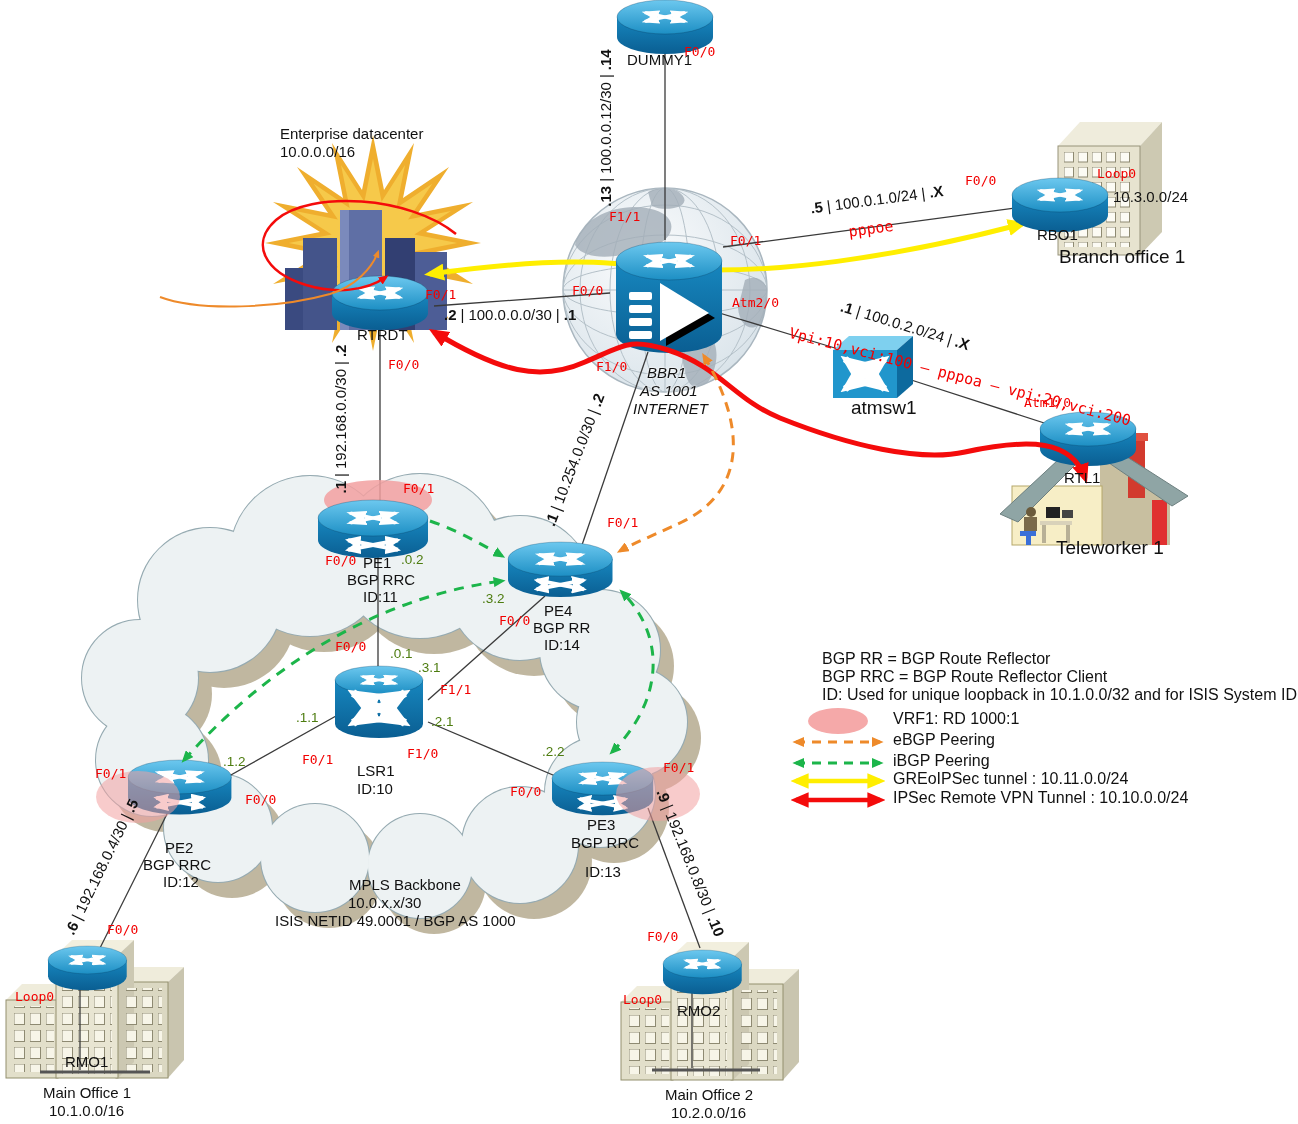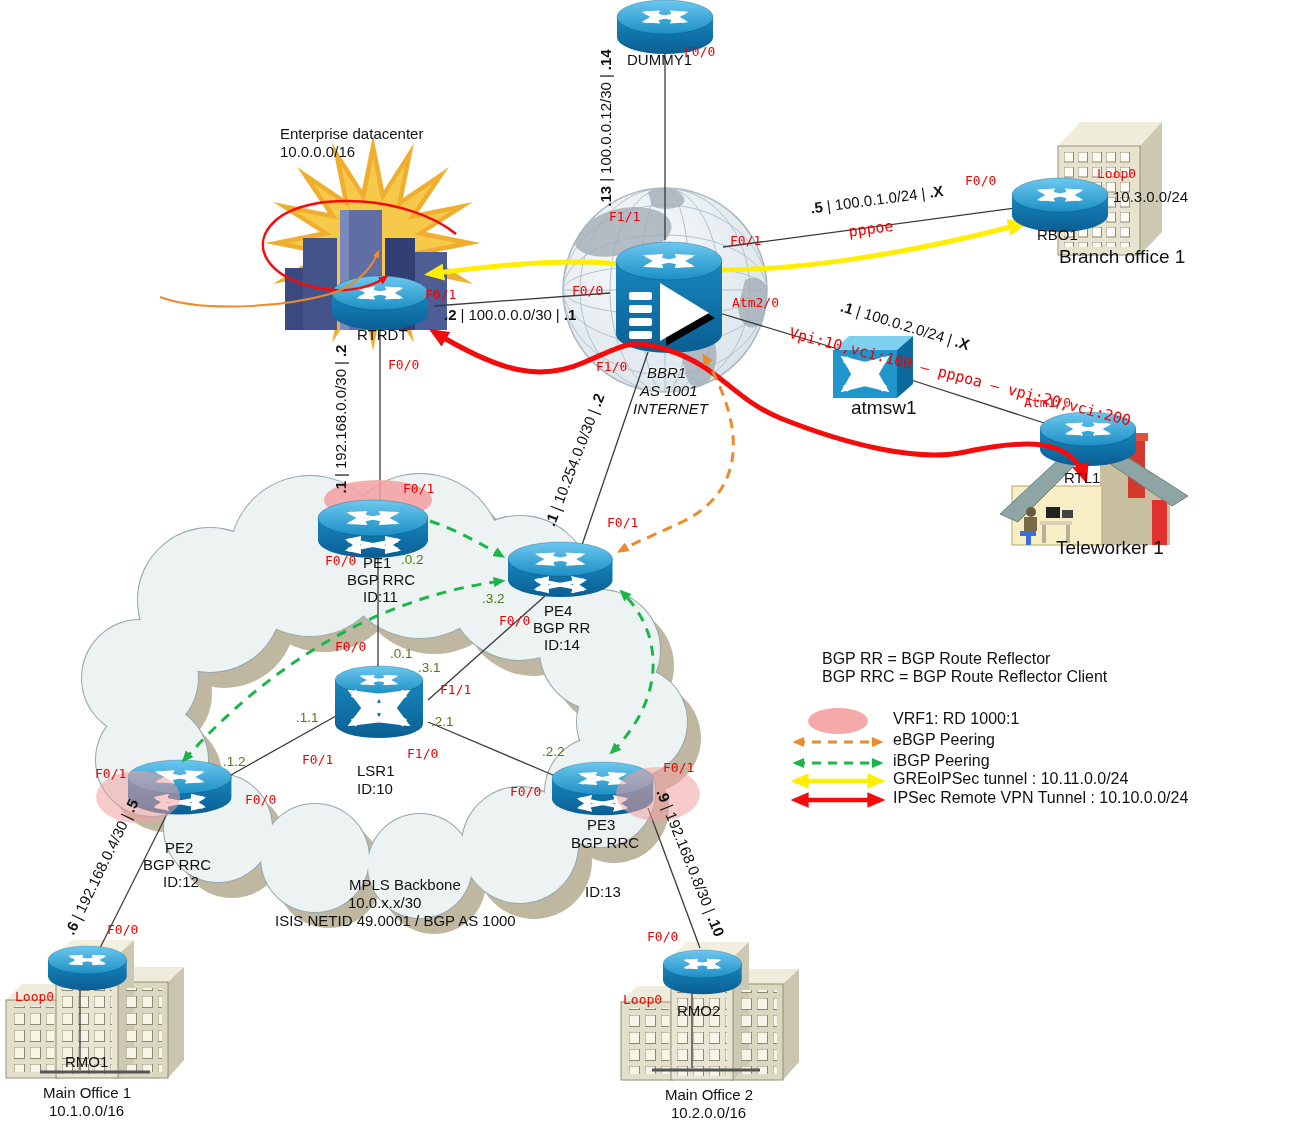--- a/index.html
+++ b/index.html
@@ -387,21 +387,21 @@
 <div class="lbl red" style="left:245px;top:793px">F0/0</div>
 <div class="lbl" style="left:165px;top:840px">PE2</div>
 <div class="lbl" style="left:143px;top:857px">BGP RRC</div>
 <div class="lbl" style="left:163px;top:874px">ID:12</div>
 
 <div class="lbl ip" style="left:542px;top:745px">.2.2</div>
 <div class="lbl red" style="left:510px;top:785px">F0/0</div>
 <div class="lbl red" style="left:663px;top:761px">F0/1</div>
 <div class="lbl" style="left:587px;top:817px">PE3</div>
 <div class="lbl" style="left:571px;top:835px">BGP RRC</div>
-<div class="lbl" style="left:585px;top:884px">ID:13</div>
+<div class="lbl" style="left:585px;top:864px">ID:13</div>
 
 <div class="lbl" style="left:102px;top:867px;transform:translate(-50%,-50%) rotate(-64deg)">
   <span class="b">.6</span><span class="sep">|</span><span>192.168.0.4/30</span><span class="sep">|</span><span class="b">.5</span>
 </div>
 <div class="lbl" style="left:690px;top:863px;transform:translate(-50%,-50%) rotate(68deg)">
   <span class="b">.9</span><span class="sep">|</span><span>192.168.0.8/30</span><span class="sep">|</span><span class="b">.10</span>
 </div>
 
 <div class="lbl" style="left:349px;top:877px">MPLS Backbone</div>
 <div class="lbl" style="left:348px;top:895px">10.0.x.x/30</div>
@@ -414,19 +414,20 @@
 <div class="lbl" style="left:49px;top:1103px">10.1.0.0/16</div>
 
 <div class="lbl red" style="left:647px;top:930px">F0/0</div>
 <div class="lbl red" style="left:623px;top:993px">Loop0</div>
 <div class="lbl" style="left:677px;top:1003px">RMO2</div>
 <div class="lbl" style="left:665px;top:1087px">Main Office 2</div>
 <div class="lbl" style="left:671px;top:1105px">10.2.0.0/16</div>
 
 <div class="lbl lg" style="left:822px;top:650px">BGP RR = BGP Route Reflector</div>
 <div class="lbl lg" style="left:822px;top:668px">BGP RRC = BGP Route Reflector Client</div>
+<div class="lbl lg" style="left:822px;top:686px">ID: Used for unique loopback in 10.1.0.0/32 and for ISIS System ID</div>
 <div class="lbl lg" style="left:893px;top:710px">VRF1: RD 1000:1</div>
 <div class="lbl lg" style="left:893px;top:731px">eBGP Peering</div>
 <div class="lbl lg" style="left:893px;top:752px">iBGP Peering</div>
 <div class="lbl lg" style="left:893px;top:770px">GREoIPSec tunnel : 10.11.0.0/24</div>
 <div class="lbl lg" style="left:893px;top:789px">IPSec  Remote VPN Tunnel : 10.10.0.0/24</div>
 
 </div>
 
 </body></html>

